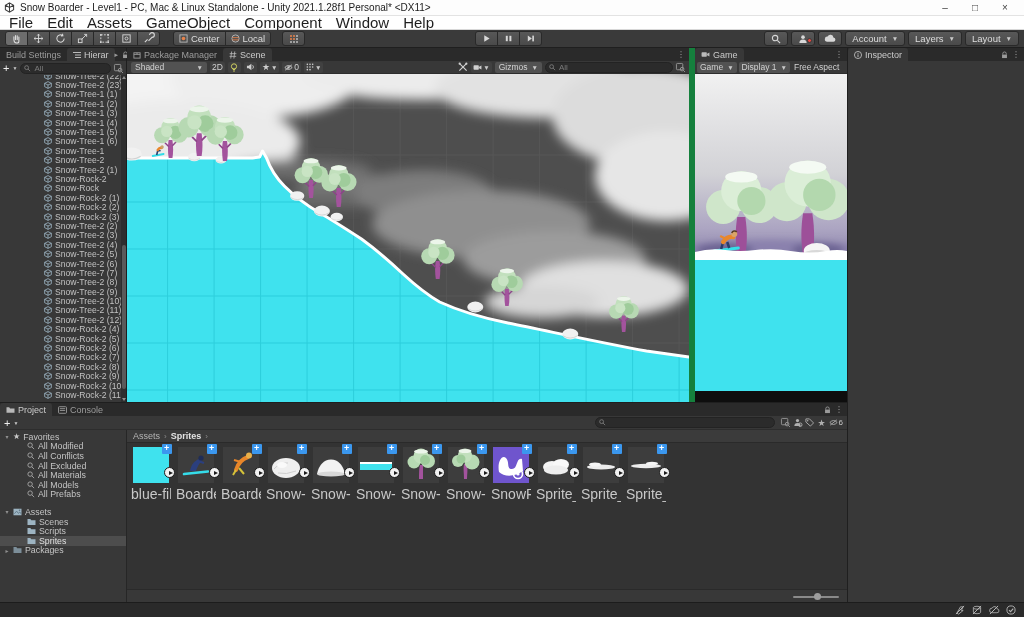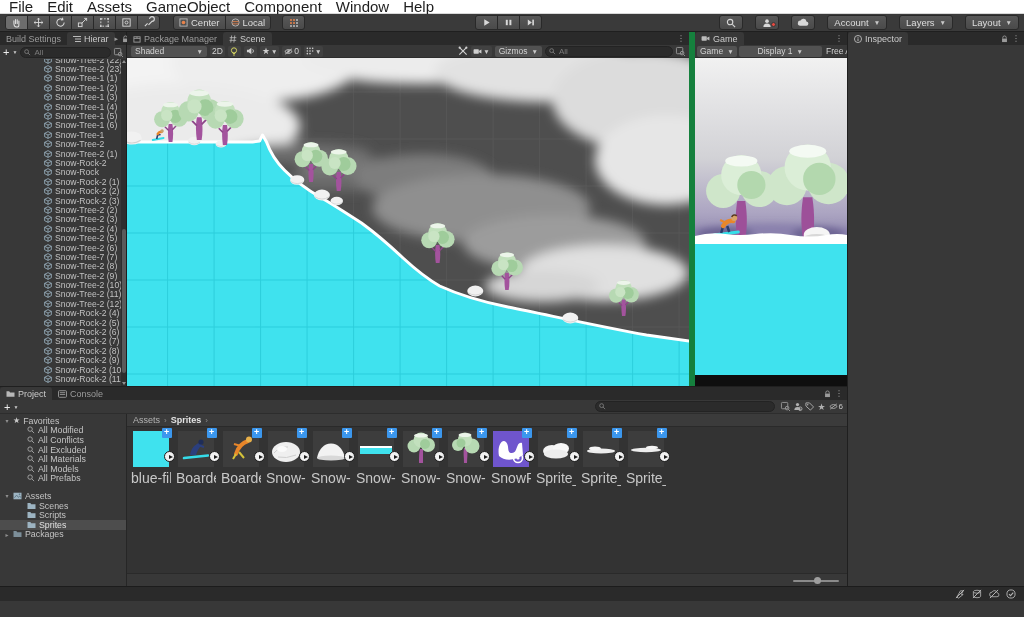--- a/index.html
+++ b/index.html
@@ -23,21 +23,21 @@
   .tbtn{width:23px;height:15px;background:linear-gradient(#585858,#4a4a4a);border:1px solid #292929;margin-right:-1px;display:flex;align-items:center;justify-content:center}
   .tbtn:first-child{border-radius:3px 0 0 3px}
   .tbtn:last-child{border-radius:0 3px 3px 0}
   .tbtn.active{background:#6d6d6d}
   .pivotgroup{display:flex;margin-left:14px}
   .pbtn{height:15px;background:linear-gradient(#585858,#4a4a4a);border:1px solid #292929;margin-right:-1px;display:flex;align-items:center;gap:3px;padding:0 5px;font-size:9.5px;color:#ddd}
   .pbtn:first-child{border-radius:3px 0 0 3px}
   .pbtn:last-child{border-radius:0 3px 3px 0}
   .snapbtn{margin-left:12px;width:23px;height:15px;background:linear-gradient(#585858,#4a4a4a);border:1px solid #292929;border-radius:3px;display:flex;align-items:center;justify-content:center}
   .playgroup{position:absolute;left:50%;transform:translateX(-37px);display:flex}
-  .toolbar-right{margin-left:auto;display:flex;gap:12px}
+  .toolbar-right{margin-left:auto;display:flex;gap:3px}
   .iconbtn{width:24px;height:15px;background:linear-gradient(#585858,#4a4a4a);border:1px solid #292929;border-radius:3px;display:flex;align-items:center;justify-content:center;position:relative}
   .ddl{height:15px;background:linear-gradient(#585858,#4a4a4a);border:1px solid #292929;border-radius:3px;display:flex;align-items:center;gap:5px;padding:0 6px;font-size:9.5px;color:#ddd}
   .caret{font-size:6.5px;color:#c9c9c9}
   .redbadge{position:absolute;right:2px;bottom:2px;width:5px;height:5px;border-radius:50%;background:#e5483f;border:1px solid #3a3a3a}
 
   
   .content{display:flex;height:554px}
   .left-col{width:847px;display:flex;flex-direction:column}
   .main-row{height:354px;display:flex}
   .inspector{flex:1;border-left:1px solid #1f1f1f;display:flex;flex-direction:column;background:#383838}
@@ -105,20 +105,33 @@
   .statusbar{height:15px;background:#2a2a2a;border-top:1px solid #1c1c1c;display:flex;align-items:center;justify-content:flex-end;gap:7px;padding-right:8px}
 
   .icon{display:inline-flex;align-items:center;justify-content:center;flex:none}
   svg{overflow:visible}
 </style>
 </head>
 <body>
 
 <div class="window">
 
+  <div class="titlebar">
+    <span class="icon">
+      <svg width="11" height="11" viewBox="0 0 12 12">
+          <path d="M6 1 L10.5 3.5 V8.5 L6 11 L1.5 8.5 V3.5 Z M6 1 V6 M1.5 3.5 L6 6 L10.5 3.5 M6 11 V6" fill="none" stroke="#3a3a3a" stroke-width="1.1"></path>
+        </svg>
+    </span>
+    <span class="apptitle">Snow Boarder - Level1 - PC, Mac &amp; Linux Standalone - Unity 2021.1.28f1 Personal* &lt;DX11&gt;</span>
+    <div class="wincontrols">
+      <span class="winbtn">–</span>
+      <span class="winbtn">□</span>
+      <span class="winbtn">×</span>
+    </div>
+  </div>
 
   <div class="menubar">
 
   <span class="menuitem">File</span>
       <span class="menuitem">Edit</span>
       <span class="menuitem">Assets</span>
       <span class="menuitem">GameObject</span>
       <span class="menuitem">Component</span>
       <span class="menuitem">Window</span>
       <span class="menuitem">Help</span>
@@ -873,21 +886,21 @@
             <span class="tspacer"></span>
             <span class="tabmeta">
                 <span class="kebab">⋮</span>
               </span>
           </div>
           <div class="panelbar" style="gap:2px;padding:0 2px">
             <span class="dd" style="padding:0 3px">
                 <span>Game</span>
                 <span class="caret">▼</span>
               </span>
-            <span class="dd" style="padding:0 19px">
+            <span class="dd" style="padding:0 3px">
                 <span>Display 1</span>
                 <span class="caret">▼</span>
               </span>
             <span style="padding:0 2px;white-space:nowrap">Free Aspect</span>
           </div>
           <div class="viewport">
             <svg viewBox="0 0 151 328" preserveAspectRatio="none">
               <defs>
                 <linearGradient id="sky" x1="0" y1="0" x2="0" y2="1">
                   <stop offset="0" stop-color="#f1f1f1"></stop>

